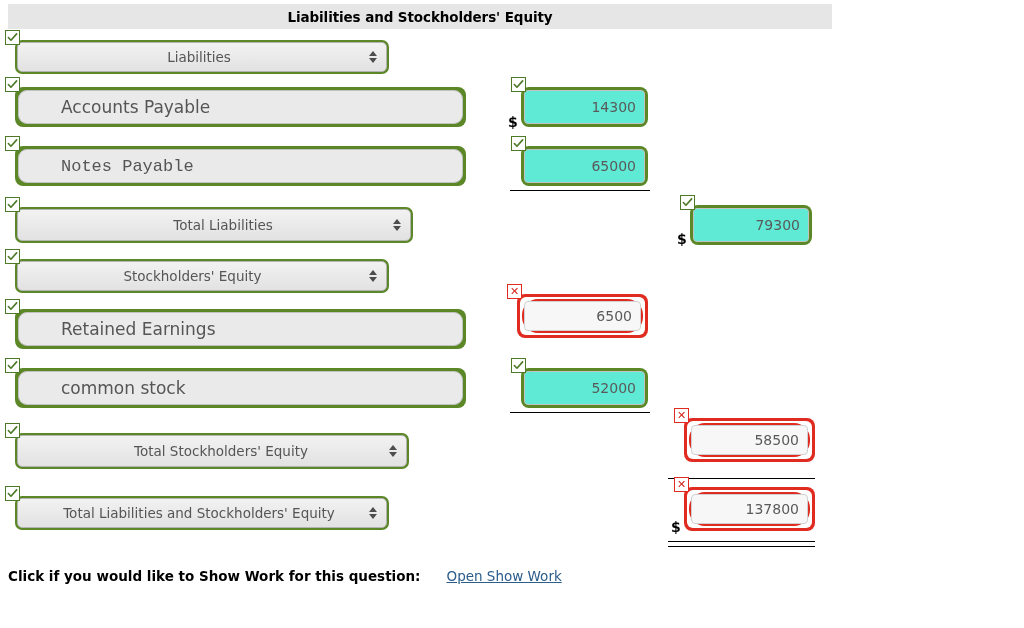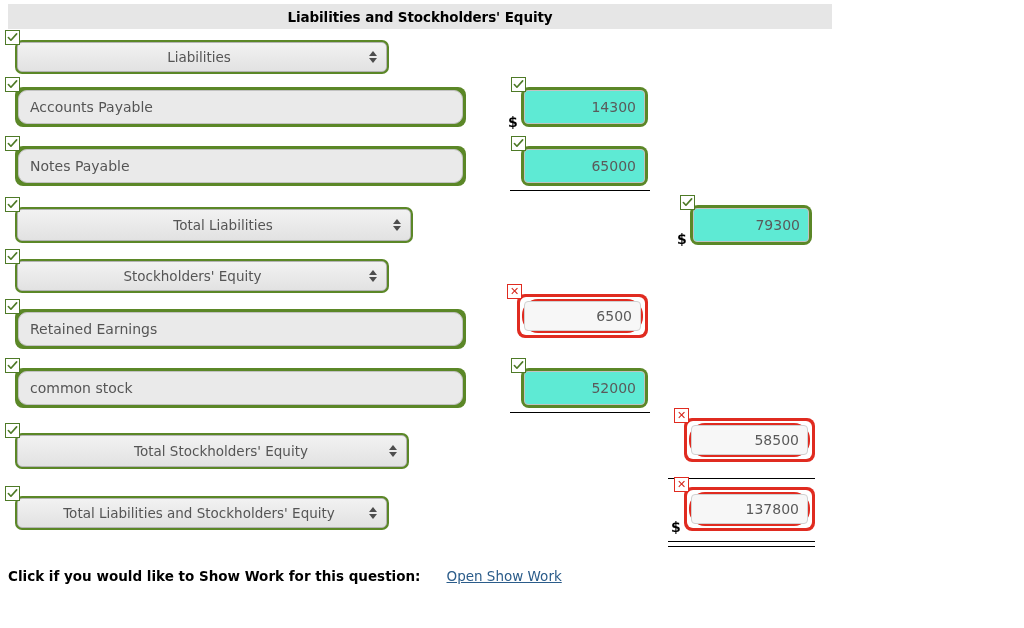--- a/index.html
+++ b/index.html
@@ -123,23 +123,23 @@
 
   .txt-inner {
     box-sizing: border-box;
     height: 100%;
     width: 100%;
     border-radius: 9px;
     background: #eaeaea;
     border: 1px solid #c2c2c2;
     display: flex;
     align-items: center;
-    font-size: 14px;
+    font-size: 17px;
     color: #555555;
-    padding-left: 11px;
+    padding-left: 42px;
   }
 
   
   .num-outer {
     position: relative;
     box-sizing: border-box;
     border-radius: 8px;
     padding: 3px;
   }
   .num-outer.ok  { background: #5b8727; }
@@ -267,21 +267,21 @@
     <span class="badge ok">
       <svg width="11" height="11" viewBox="0 0 12 12">
           <path d="M1.5 6 L4.3 9 L10.5 2" stroke="#4e7a27" stroke-width="1.8" fill="none" stroke-linecap="round" stroke-linejoin="round"></path>
         </svg>
     </span>
     <div class="num-inner">14300</div>
   </div>
 </div>
 <span class="dollar" style="left:508px; top:115px;">$</span>
 
-<div class="field-wrap" style="left:15px; top:146px; width:451px; height:40px;">
+<div class="field-wrap" style="left:15px; top:146px; width:451px; height:40px;font-family:Liberation Mono, monospace;">
   <div class="txt-outer ok" style="width:451px; height:40px;">
     <span class="badge ok">
       <svg width="11" height="11" viewBox="0 0 12 12">
           <path d="M1.5 6 L4.3 9 L10.5 2" stroke="#4e7a27" stroke-width="1.8" fill="none" stroke-linecap="round" stroke-linejoin="round"></path>
         </svg>
     </span>
     <div class="txt-inner">Notes Payable</div>
   </div>
 </div>
 <div class="field-wrap" style="left:521px; top:146px; width:127px; height:40px;">

